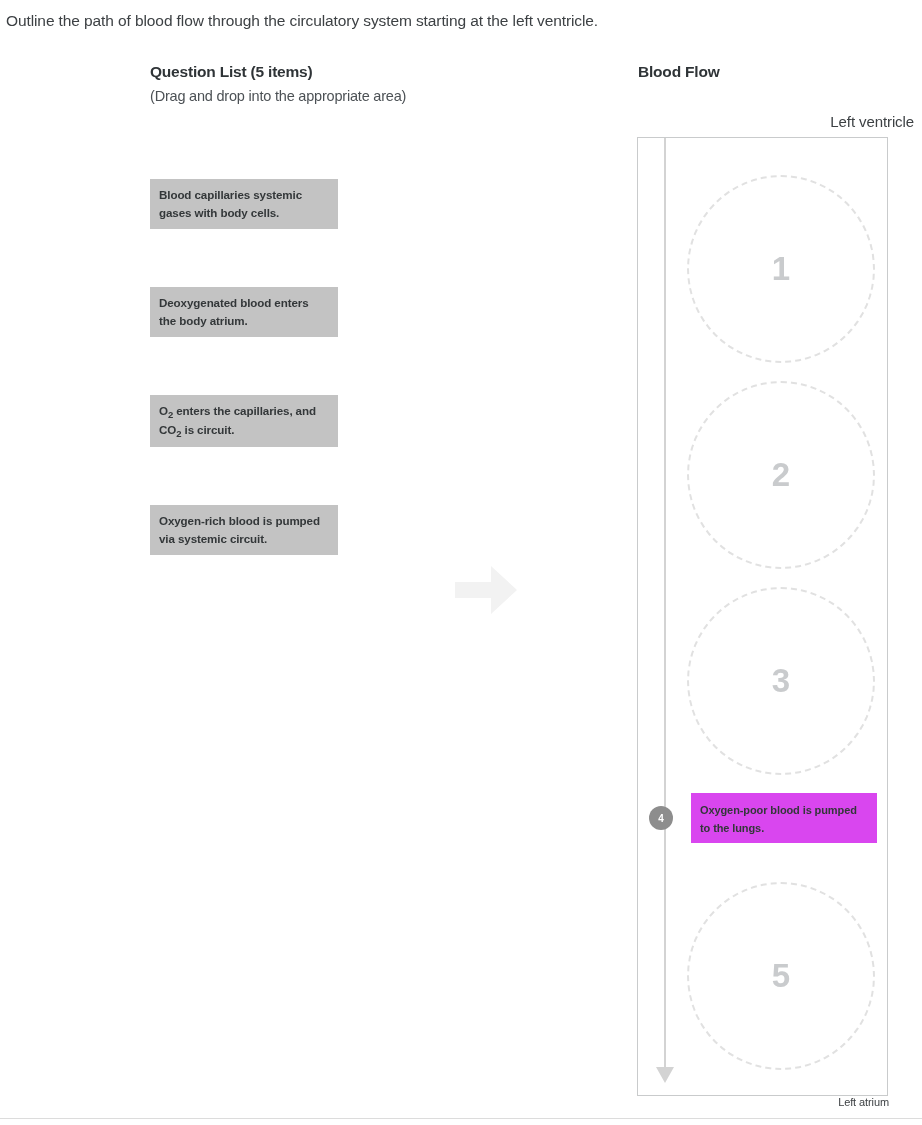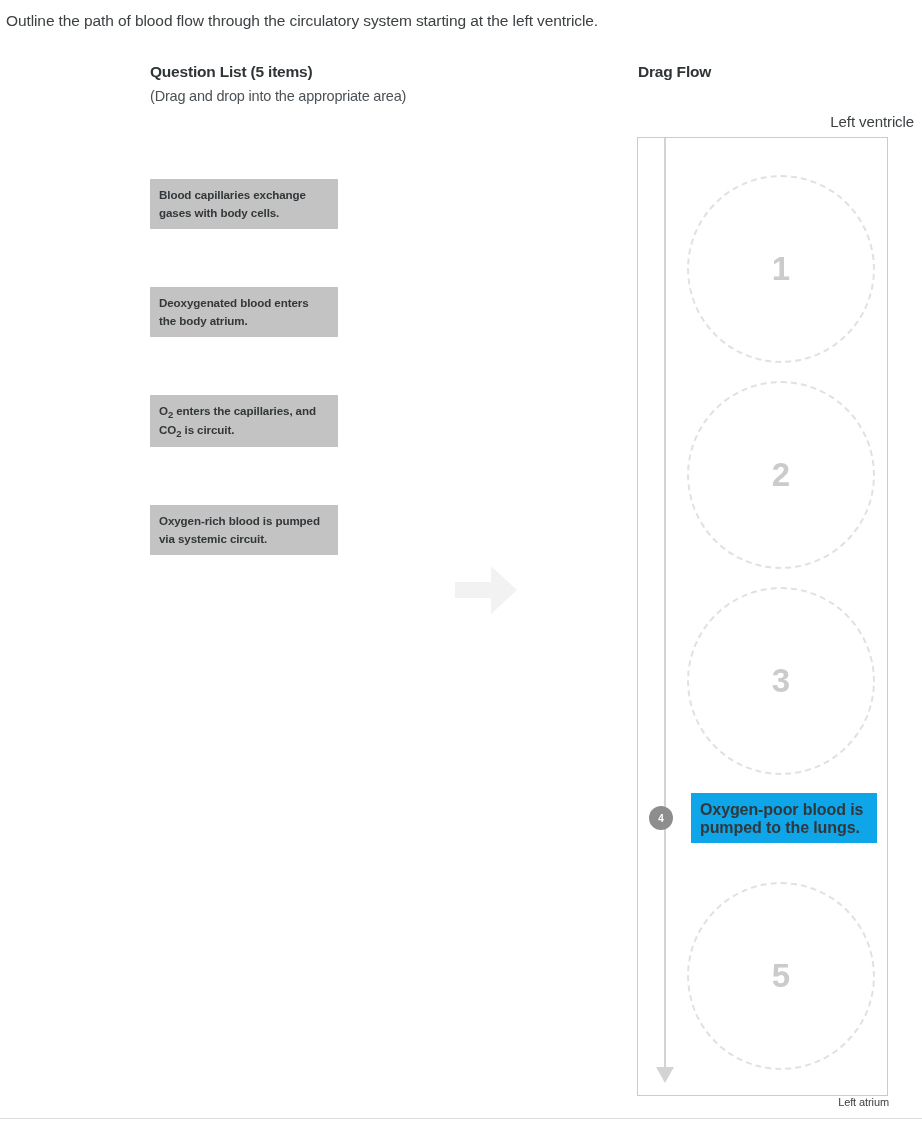--- a/index.html
+++ b/index.html
@@ -185,23 +185,23 @@
     display: flex;
     align-items: center;
     justify-content: center;
   }
   #slot-4-item {
     position: absolute;
     left: 42px;
     top: 0px;
     width: 186px;
     height: 50px;
-    background: #0ea5e9;
+    background: #d946ef;
     color: #333739;
-    font-size: 16px;
+    font-size: 11px;
     font-weight: bold;
     line-height: 18px;
     padding: 8px 10px 11px 9px;
     letter-spacing: -0.1px;
     cursor: move;
   }
 
   
   #bottom-divider {
     position: absolute;
@@ -218,21 +218,21 @@
 <div id="prompt">Outline the path of blood flow through the circulatory system starting at the left ventricle.</div>
 
 <div id="question-list-panel">
   <div id="question-list-title">Question List (5 items)</div>
   <div id="question-list-subtitle">(Drag and drop into the appropriate area)</div>
 </div>
 
 <div id="draggable-items">
 
   <div class="drag-item">
-    <span>Blood capillaries exchange</span>
+    <span>Blood capillaries systemic</span>
     <span>gases with body cells.</span>
   </div>
 
   <div class="drag-item">
     <span>Deoxygenated blood enters</span>
     <span>the body atrium.</span>
   </div>
 
   <div class="drag-item">
     <span>O</span><sub>2</sub><span> enters the capillaries, and</span>
@@ -245,21 +245,21 @@
   </div>
 
 </div>
 
 <div id="flow-arrow">
   <svg width="62" height="48" viewBox="0 0 62 48" xmlns="http://www.w3.org/2000/svg">
     <path d="M0 16 L36 16 L36 0 L62 24 L36 48 L36 32 L0 32 Z" fill="#f2f2f2"></path>
   </svg>
 </div>
 
-<div id="blood-flow-title">Drag Flow</div>
+<div id="blood-flow-title">Blood Flow</div>
 <div id="start-label">Left ventricle</div>
 
 <div id="drop-panel">
 
   <div id="flow-track"></div>
   <div id="flow-track-arrow">
     <svg width="18" height="20" viewBox="0 0 18 20" xmlns="http://www.w3.org/2000/svg">
       <path d="M9 20 L0 4 L18 4 Z" fill="#d3d3d3"></path>
     </svg>
   </div>

